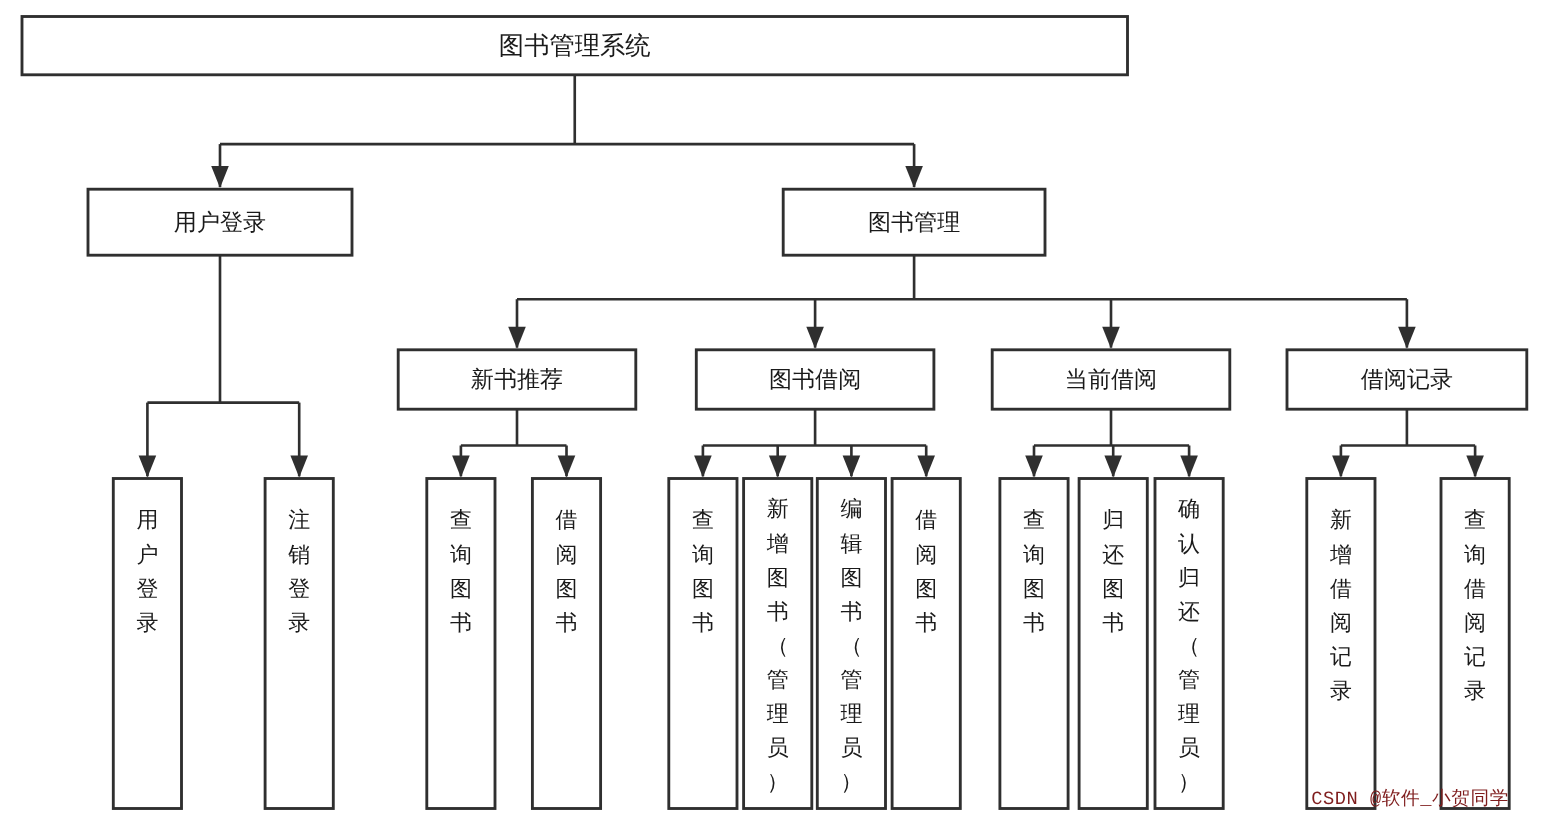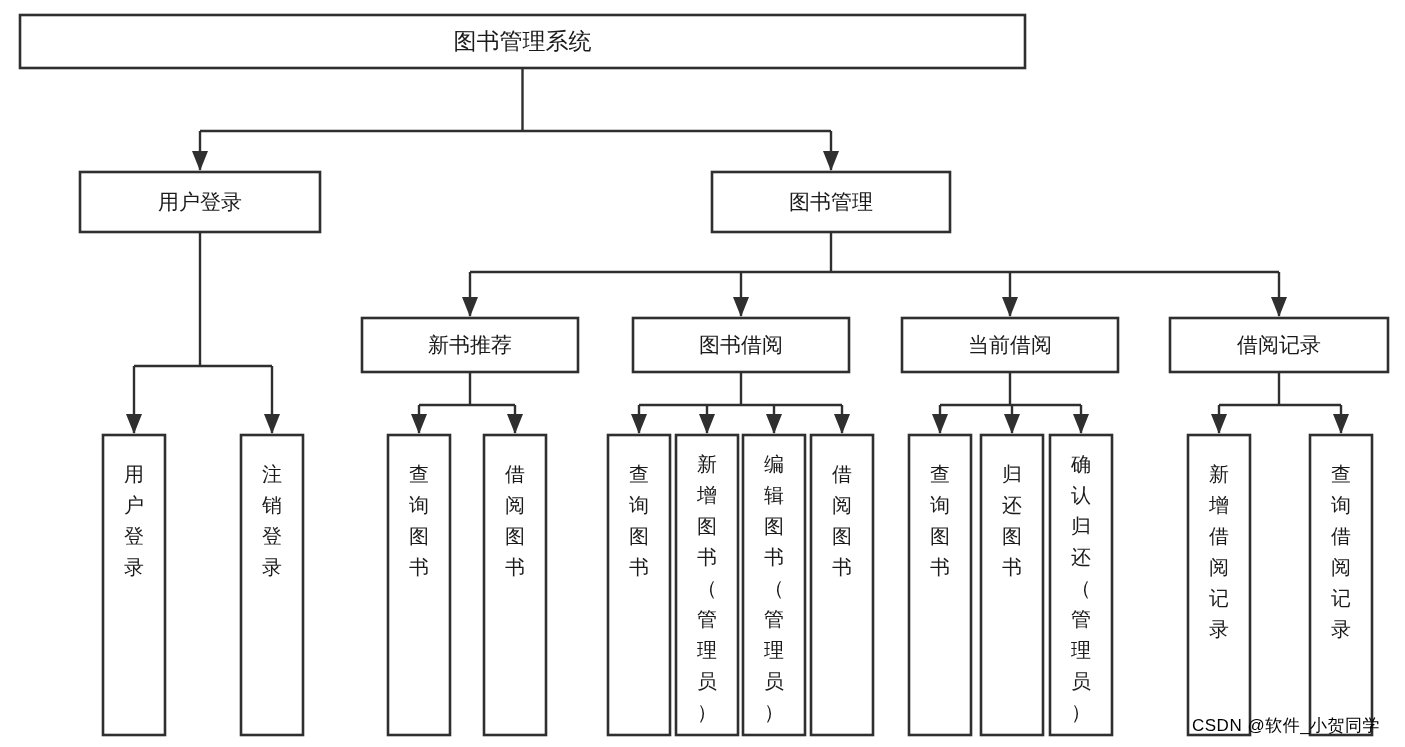--- a/index.html
+++ b/index.html
@@ -16,23 +16,23 @@
     text-anchor:middle;
     dominant-baseline:middle;
   }
   .label-h{font-size:21px;}
   .label-h-big{font-size:23px;}
   .label-v{font-size:20px;}
   .connector{stroke:#2f2f2f;stroke-width:2.4;fill:none;}
   .arrow-head{fill:#2f2f2f;stroke:none;}
   .watermark{
     position:absolute;
-    font-family:Liberation Sans, sans-serif;
+    font-family:Liberation Mono, monospace;
     font-size:17px;
-    color:#000000;
+    color:#7f1d1d;
     white-space:nowrap;
     letter-spacing:0.5px;
   }
 </style>
 </head>
 <body>
 
 <svg id="diagram" viewBox="0 0 1405 747" xmlns="http://www.w3.org/2000/svg">
   <g id="connectors">
       <path d="M 522.5 68 L 522.5 131" class="connector"></path>

